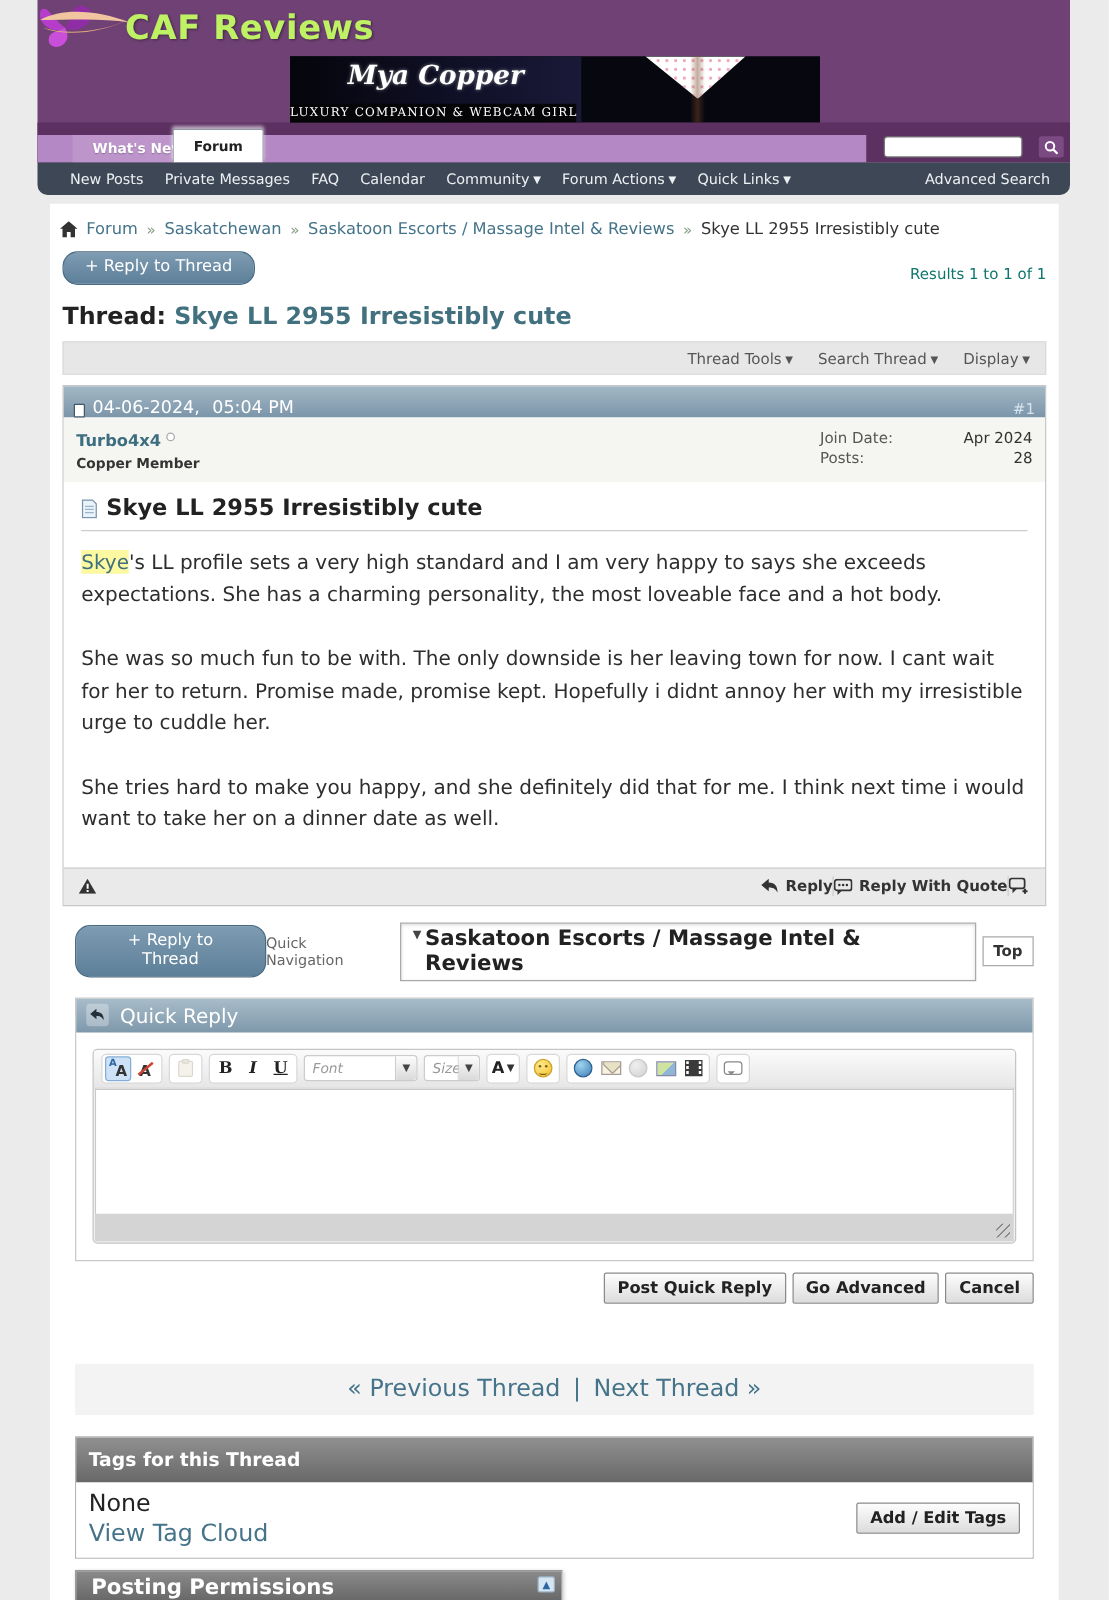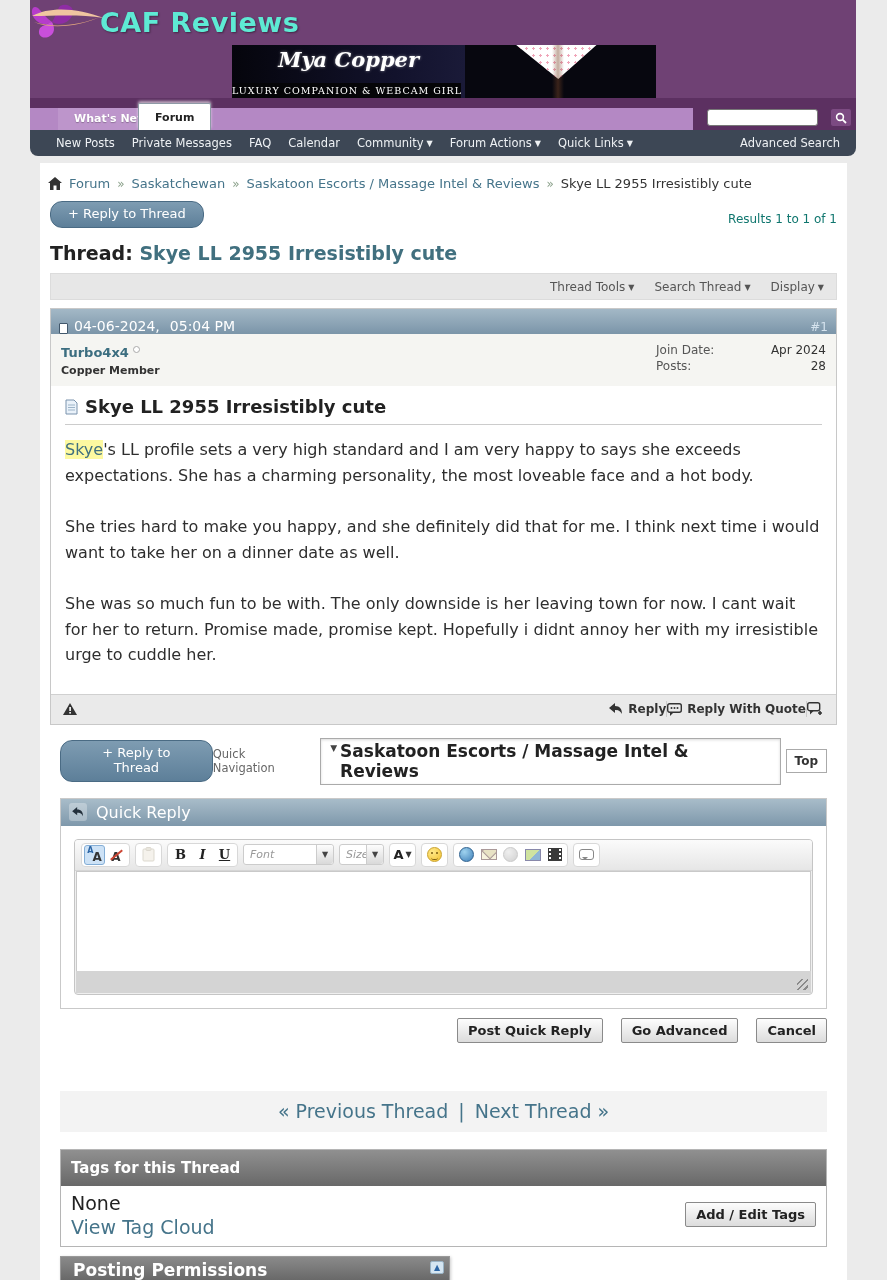--- a/index.html
+++ b/index.html
@@ -5,21 +5,21 @@
   * { margin:0; padding:0; box-sizing:border-box; }
   body { background:#ebebeb; }
   .page { position:relative; width:887px; height:1280px; overflow:hidden; background:#ebebeb;
           font-family:"DejaVu Sans","Liberation Sans",sans-serif; color:#333; }
   a { text-decoration:none; cursor:pointer; }
 
   
   .site-header { position:absolute; left:30px; top:0; width:826px; height:130px; background:#6f4174; }
   .header-darkstrip { position:absolute; left:0; bottom:0; width:100%; height:32px; background:#5c3061; }
   .logo { position:absolute; left:0; top:2px; display:flex; align-items:center; }
-  .logo-text { color:#5eead4; font-size:27px; font-weight:800; letter-spacing:.5px; margin-left:-6px;
+  .logo-text { color:#bef264; font-size:27px; font-weight:800; letter-spacing:.5px; margin-left:-6px;
                text-shadow:1px 1px 2px rgba(0,0,0,.4); }
   .banner { position:absolute; left:202px; top:45px; width:424px; height:53px; background:#07070f; overflow:hidden; cursor:pointer; }
   .banner-left { position:absolute; left:0; top:0; width:55%; height:100%;
                  background:linear-gradient(90deg,#05050c,#12122c 70%,#1a1a38); }
   .banner-title { position:absolute; left:0; top:2px; width:100%; text-align:center; color:#fff;
                   font-family:"DejaVu Serif","Liberation Serif",serif; font-style:italic; font-weight:bold;
                   font-size:21px; text-shadow:0 0 3px rgba(255,255,255,.5); }
   .banner-caption { position:absolute; left:0; bottom:0; width:54%; height:15px; background:#050508;
                     color:#fff; font-size:9.5px; font-family:"DejaVu Serif","Liberation Serif",serif;
                     letter-spacing:1px; text-align:center; line-height:15px; white-space:nowrap; }
@@ -178,21 +178,21 @@
   .bubble-o { width:15px; height:11px; border:1.5px solid #888; border-radius:3px; position:relative; }
   .bubble-o::after { content:""; position:absolute; left:2px; bottom:-4px; width:0; height:0;
            border:3px solid transparent; border-top-color:#888; }
   .etext { height:100px; background:#fff; margin:0 1px; border:1px solid #c9c9c9; border-bottom:none; }
   .etext textarea { width:100%; height:100%; border:none; resize:none; outline:none; font-size:14px; padding:4px; }
   .estrip { height:22px; background:#d4d4d4; margin:0 1px 1px; position:relative; }
   .resize-handle { position:absolute; right:3px; bottom:3px; width:11px; height:11px;
       background:repeating-linear-gradient(135deg, rgba(0,0,0,0) 0 3px, #8a8a8a 3px 4.5px); cursor:nwse-resize; }
 
   
-  .qr-buttons { display:flex; justify-content:flex-end; gap:18px; margin:9px 10px 0; }
+  .qr-buttons { display:flex; justify-content:flex-end; gap:5px; margin:9px 10px 0; }
   .gbtn { background:linear-gradient(180deg,#fdfdfd,#dcdcdc); border:1px solid #8a8a8a; border-radius:2px;
           padding:4px 10px; font-size:13px; font-weight:bold; color:#222; cursor:pointer;
           font-family:"DejaVu Sans","Liberation Sans",sans-serif; }
 
   
   .threadnav { margin:48px 10px 0; height:41px; background:#f3f3f3; display:flex; align-items:center;
                justify-content:center; gap:10px; font-size:19px; }
   .threadnav a { color:#45748a; }
   .threadnav .sep { color:#45748a; }
 
@@ -333,22 +333,22 @@
               <path d="M1 1 h8 l3 3 v11 h-11 z" fill="#eaf2fa" stroke="#7a93ad"></path>
               <line x1="3" y1="6" x2="10" y2="6" stroke="#9db4c8"></line>
                 <line x1="3" y1="8.5" x2="10" y2="8.5" stroke="#9db4c8"></line>
               <line x1="3" y1="11" x2="10" y2="11" stroke="#9db4c8"></line>
             </svg>
             <h2>Skye LL 2955 Irresistibly cute</h2>
           </div>
           <hr>
           <div class="post-text">
             <p><span class="hl">Skye</span><span>'s LL profile sets a very high standard and I am very happy to says she exceeds expectations. She has a charming personality, the most loveable face and a hot body.</span></p>
+            <p>She was so much fun to be with. The only downside is her leaving town for now. I cant wait for her to return. Promise made, promise kept. Hopefully i didnt annoy her with my irresistible urge to cuddle her.</p>
             <p>She tries hard to make you happy, and she definitely did that for me. I think next time i would want to take her on a dinner date as well.</p>
-            <p>She was so much fun to be with. The only downside is her leaving town for now. I cant wait for her to return. Promise made, promise kept. Hopefully i didnt annoy her with my irresistible urge to cuddle her.</p>
           </div>
         </div>
 
         <div class="post-footer">
           <svg width="14" height="12" viewBox="0 0 14 12">
             <path d="M7 0 L14 12 L0 12 Z" fill="#333"></path>
             <rect x="6.3" y="4" width="1.6" height="4" fill="#fff"></rect>
               <rect x="6.3" y="9" width="1.6" height="1.6" fill="#fff"></rect>
           </svg>
           <div class="pf-right">

